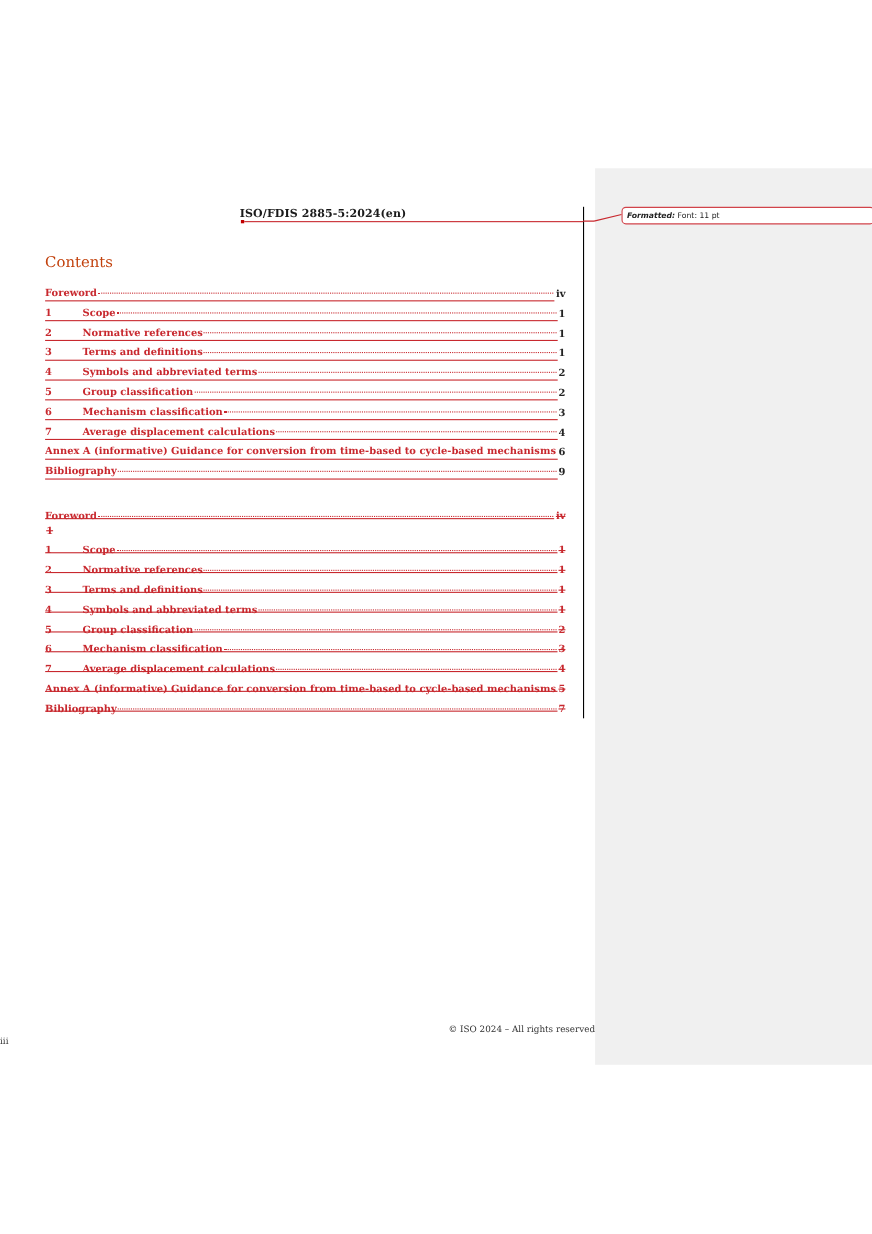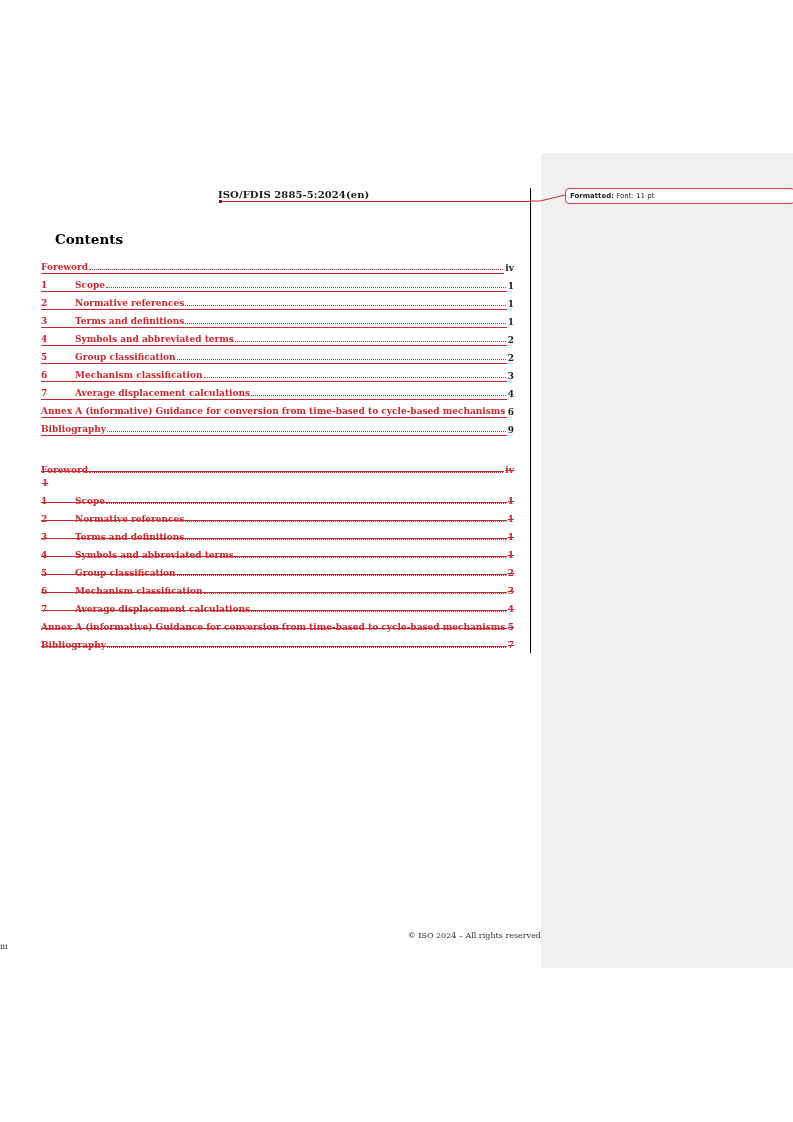--- a/index.html
+++ b/index.html
@@ -23,34 +23,34 @@
   .header-redline {
     position:absolute; left:222px; top:201px; width:308px; height:1px; background:#c8282e;
   }
   .connector-svg { position:absolute; left:530px; top:190px; }
   .balloon {
     position:absolute; left:565px; top:188px; width:224px; height:14px;
     border:1px solid #d1434a; border-radius:4px; background:#ffffff;
     font-family:"DejaVu Sans","Liberation Sans",sans-serif; font-size:7px; color:#222;
     line-height:14px; padding-left:4px; box-sizing:content-box;
   }
-  .balloon b { font-weight:bold; }
+  .balloon b { font-weight:bold;font-style:italic; }
   .contents-title {
-    position:absolute; left:55px; top:231px; font-size:13.5px; font-weight:bold; color:#000000;
+    position:absolute; left:41px; top:231px; font-size:13.5px; font-weight:normal; color:#c2410c;
   }
   .toc {
     position:absolute; left:41px; width:473px;
     font-size:9px; font-weight:bold;
   }
   .toc-row {
     position:relative; height:18px; display:flex; align-items:flex-end; color:#c8282e;
   }
   .toc-row.tight { height:13px; }
   .toc-row .entry {
-    display:flex; align-items:flex-end; flex:1; white-space:nowrap; overflow:hidden;
+    display:flex; align-items:center; flex:1; white-space:nowrap; overflow:hidden;
     border-bottom:1px solid #c8282e; padding-bottom:1px;
   }
   .toc-row .num { width:34px; display:inline-block; }
   .toc-row .leader {
     flex:1; margin-left:1px; margin-right:1px; height:1px;
     border-bottom:1px dotted #c8282e; margin-bottom:2px;
   }
   .toc-row .page { color:#222; padding-left:1px; padding-bottom:1px;margin-top:12px; }
   .toc.deleted .toc-row .entry { border-bottom:none; position:relative; }
   .toc.deleted .toc-row .entry::after {

